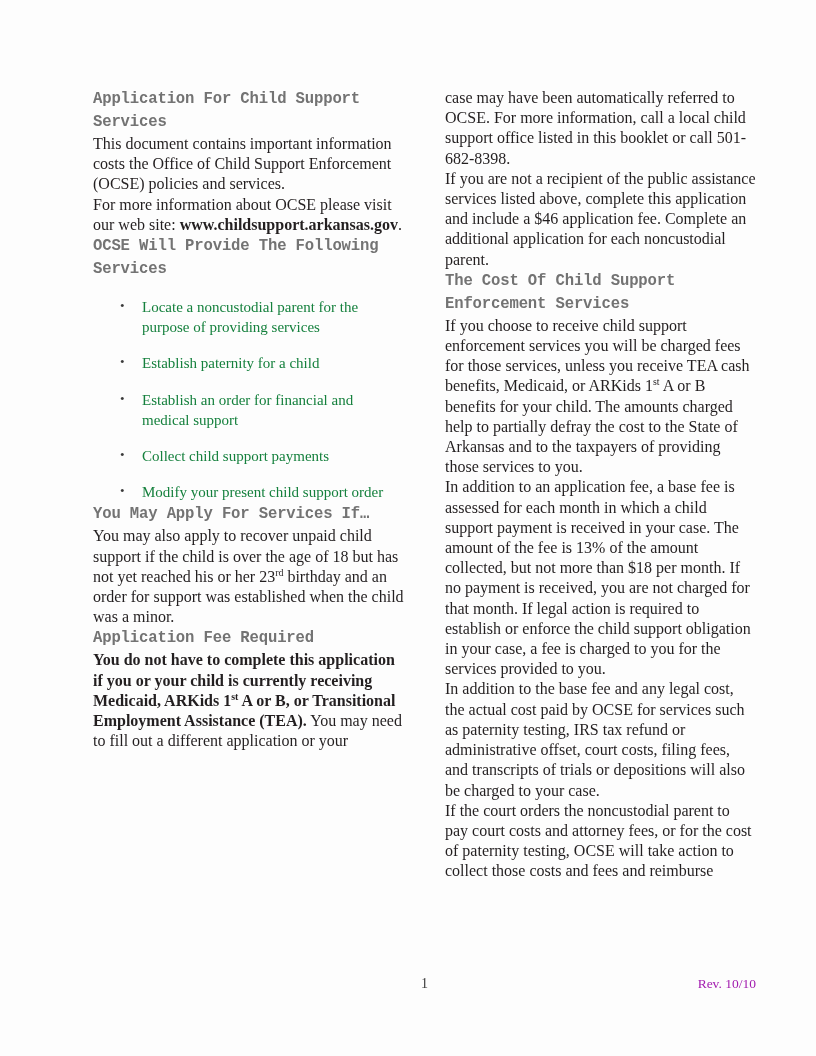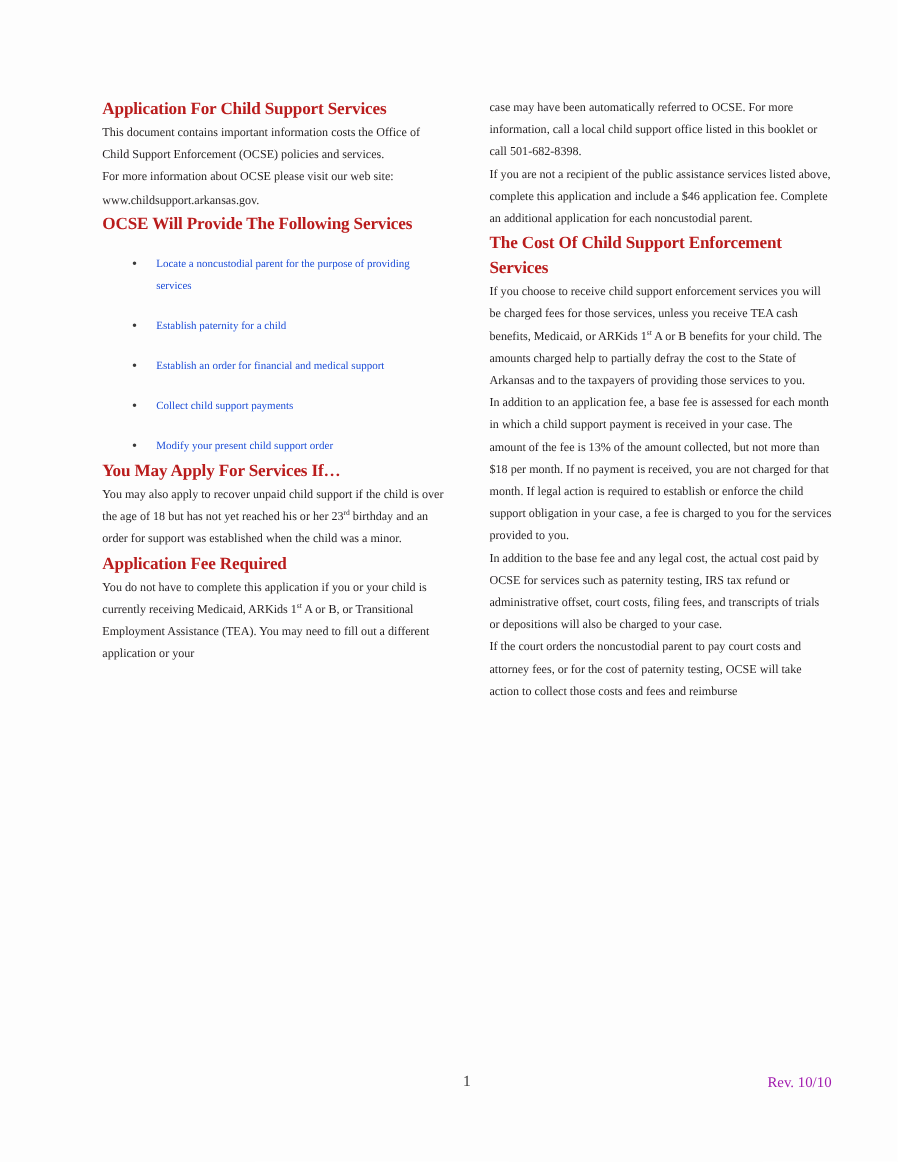--- a/index.html
+++ b/index.html
@@ -33,66 +33,66 @@
     display: flex;
     flex-direction: row;
     justify-content: space-between;
   }
 
   .col {
     width: 311px;
   }
 
   h2.heading {
-    font-family: Liberation Serif, serif;
+    font-family: Liberation Mono, monospace;
     font-weight: bold;
     font-size: 15.6px;
     line-height: 23px;
     letter-spacing: -0.15px;
-    color: #b91c1c;
+    color: #737373;
     margin: 0;
     padding: 0;
   }
 
   .h-gap-first { margin-top: 0; }
   .h-gap { margin-top: 30px; }
 
   p.body {
-    font-size: 11px;
+    font-size: 16px;
     line-height: 20.2px;
     margin: 0;
     padding: 0;
     color: #231f20;
     text-align: left;
   }
 
   .p-gap { margin-top: 17px; }
   .p-gap-afterhead { margin-top: 16px; }
 
-  b, .bold { font-weight: normal; }
+  b, .bold { font-weight: bold; }
 
   sup {
     font-size: 0.62em;
     vertical-align: super;
     line-height: 0;
     font-weight: inherit;
   }
 
   ul.bullets {
     list-style: none;
     margin: 14px 0 0 0;
     padding: 0;
   }
   ul.bullets li {
     position: relative;
     padding-left: 49px;
-    font-size: 10px;
+    font-size: 15px;
     line-height: 20.2px;
     margin: 16px 0 1px 0;
-    color: #1d4ed8;
+    color: #15803d;
   }
   ul.bullets li:before {
     content: "\2022";
     position: absolute;
     left: 27px;
     top: -1px;
     font-size: 13px;
     color: #3a3a3a;
   }
 

